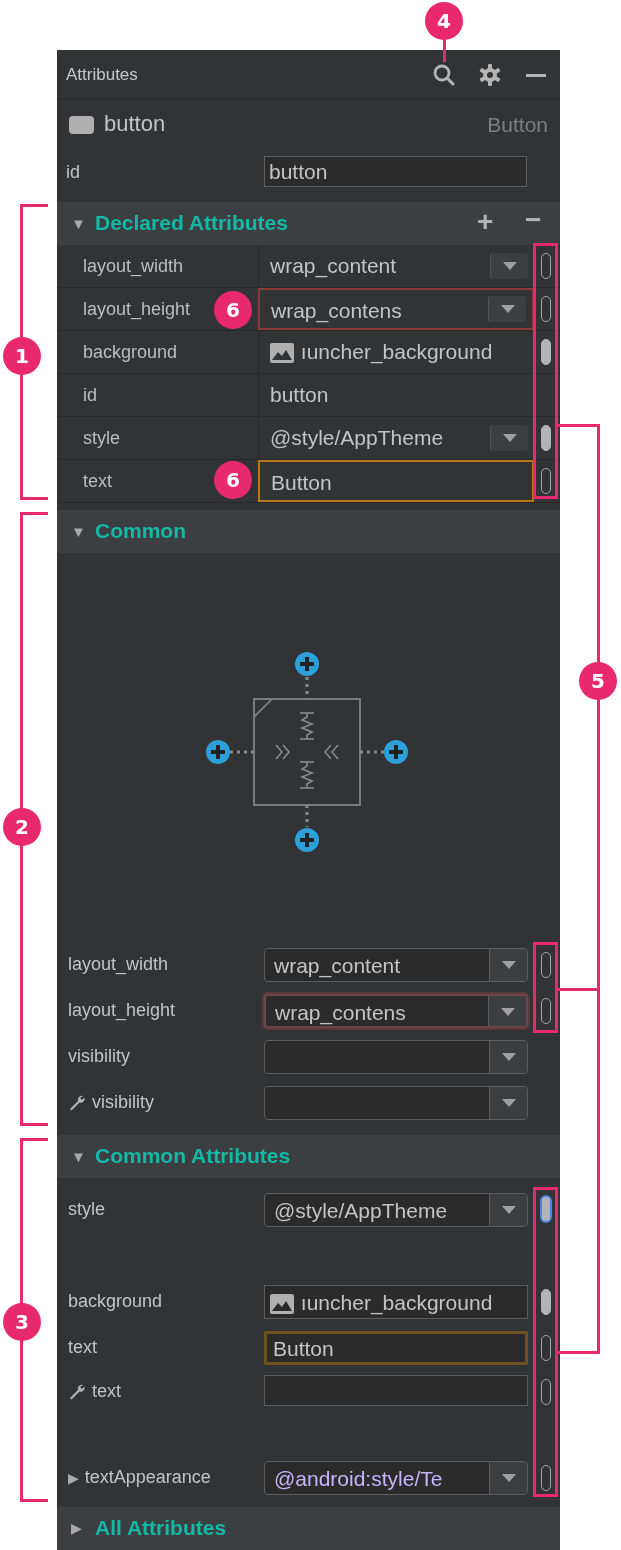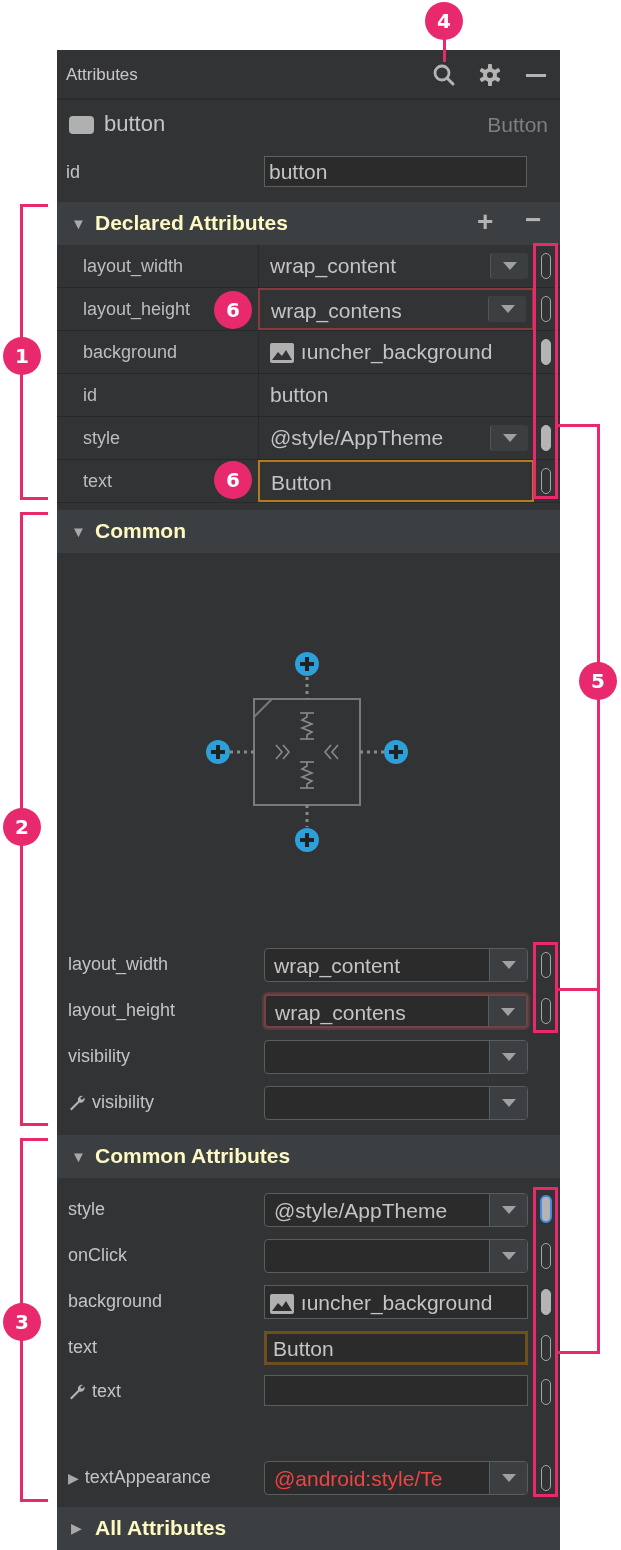--- a/index.html
+++ b/index.html
@@ -19,21 +19,21 @@
   .comp-name { position: absolute; left: 47px; top: 9px; font-size: 22px; color: #c4c4c4; }
   .comp-type { position: absolute; right: 12px; top: 11px; font-size: 21px; color: #7f7f7f; }
 
   .id-row { position: absolute; left: 0; top: 98px; width: 503px; height: 52px; }
   .id-row .lbl { position: absolute; left: 9px; top: 14px; font-size: 18px; color: #c4c4c4; }
   .id-input { position: absolute; left: 207px; top: 8px; width: 263px; height: 31px; border: 1px solid #5d5f61; background: #2b2b2b; color: #c4c4c4; font-size: 21px; padding: 3px 4px; font-family: "Liberation Sans", sans-serif; }
 
   
   .section-hdr { position: absolute; left: 0; width: 503px; height: 43px; background: #3c3f41; }
   .section-hdr .tri { position: absolute; left: 14px; top: 13px; font-size: 15px; color: #a9a9a9; }
-  .section-hdr .stitle { position: absolute; left: 38px; top: 9px; font-size: 21px; font-weight: bold; color: #fef9c3; }
+  .section-hdr .stitle { position: absolute; left: 38px; top: 9px; font-size: 21px; font-weight: bold; color: #14b8a6; }
 
   
   .d-row { position: absolute; left: 0; width: 503px; height: 43px; border-bottom: 1px solid #282828; background: #313335; }
   .d-row .name { position: absolute; left: 26px; top: 11px; font-size: 18px; color: #bdbdbd; }
   .d-row .vcell { position: absolute; left: 201px; top: 0; width: 276px; height: 42px; border-left: 1px solid #282828; }
   .d-row .val { position: absolute; left: 11px; top: 9px; font-size: 21px; color: #c4c4c4; white-space: nowrap; }
   .d-row .dd { position: absolute; right: 6px; top: 8px; width: 38px; height: 26px; background: #3c3f41; border-left: 1px solid #555; border-radius: 3px; display: flex; align-items: center; justify-content: center; }
 
   .dd-tri { width: 0; height: 0; border-left: 7px solid transparent; border-right: 7px solid transparent; border-top: 8px solid #a0a0a0; }
 
@@ -277,30 +277,20 @@
     <span class="name">style</span>
     <div class="p-field">
       <span class="val">@style/AppTheme</span>
       <span class="dd">
           <span class="dd-tri"></span>
         </span>
     </div>
     <span class="toggle focus" style="left:483px;top:7px;width:12px;height:28px;"></span>
   </div>
 
-  <div class="p-row" style="top:1184px;">
-    <span class="name">onClick</span>
-    <div class="p-field">
-      <span class="val"></span>
-      <span class="dd">
-          <span class="dd-tri"></span>
-        </span>
-    </div>
-    <span class="toggle" style="left:484px;top:9px;"></span>
-  </div>
 
   <div class="p-row" style="top:1230px;">
     <span class="name">background</span>
     <div class="p-field plain">
       <span class="val" style="left:4px;">
         <svg class="img-icon" width="26" height="22" viewBox="0 0 26 22">
             <rect x="1" y="1" width="24" height="20" rx="2" fill="#b0b0b0"></rect>
             <polygon points="3,18 9,10 13,14 17,8 23,18" fill="#2b2b2b"></polygon>
           </svg>
         <span>ıuncher_background</span>
@@ -330,21 +320,21 @@
     <span class="toggle" style="left:484px;top:9px;"></span>
   </div>
 
 
   <div class="p-row" style="top:1406px;">
     <span class="name">
       <span style="font-size:14px;color:#a9a9a9;">▶</span>
       <span>textAppearance</span>
     </span>
     <div class="p-field">
-      <span class="val" style="color:#ef4444;">@android:style/Te</span>
+      <span class="val" style="color:#c4b5fd;">@android:style/Te</span>
       <span class="dd">
           <span class="dd-tri"></span>
         </span>
     </div>
     <span class="toggle" style="left:484px;top:9px;"></span>
   </div>
 
   <div class="section-hdr" style="top:1457px;height:43px;">
     <span class="tri" style="font-size:14px;">▶</span>
     <span class="stitle">All Attributes</span>

